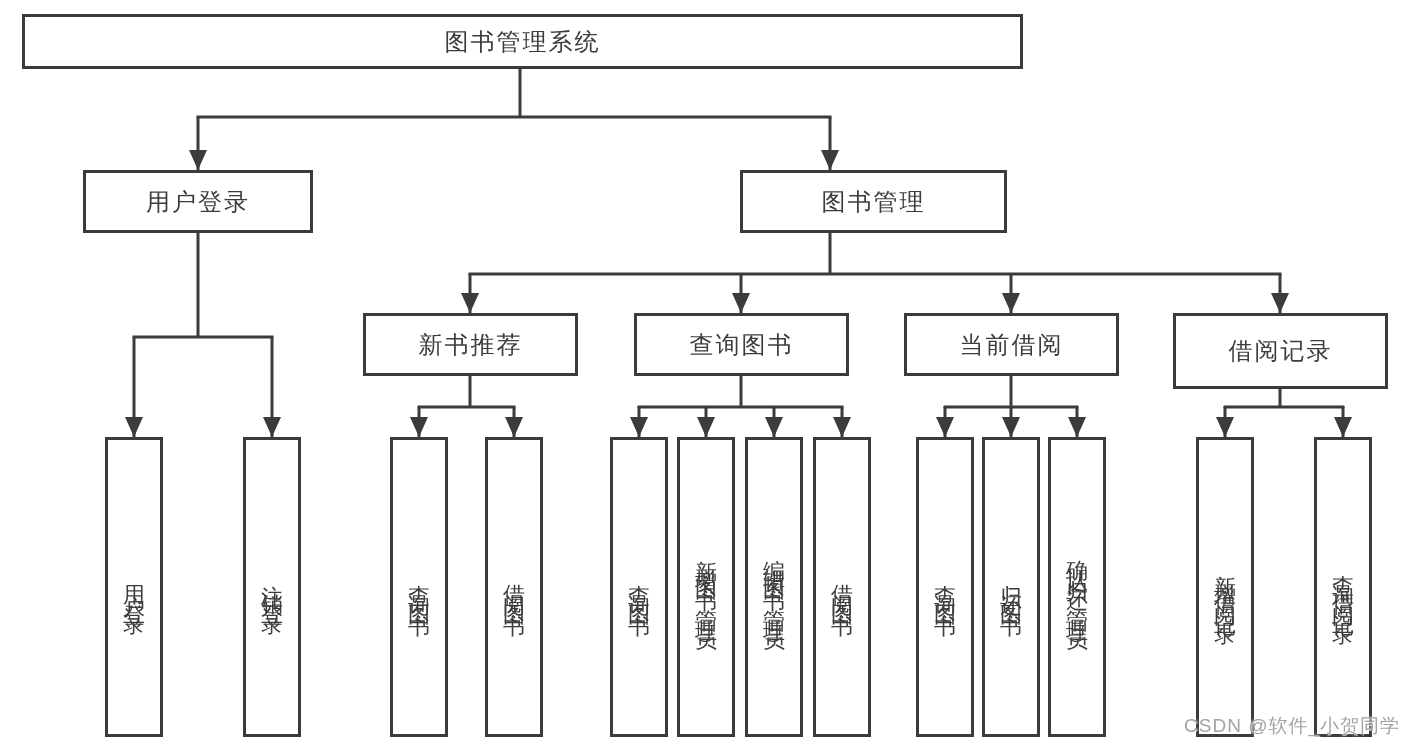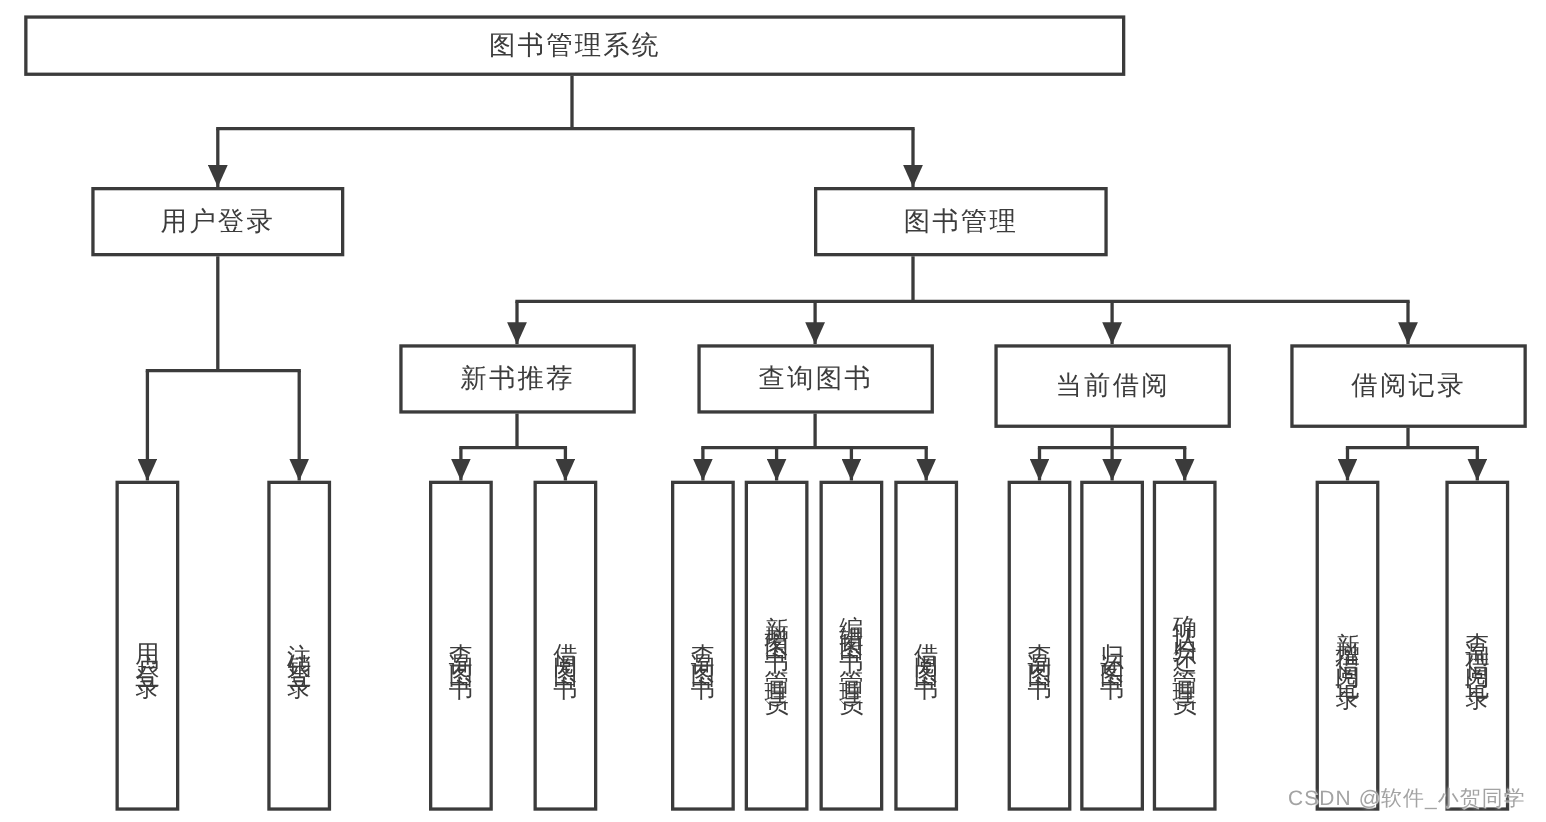--- a/index.html
+++ b/index.html
@@ -44,21 +44,21 @@
     writing-mode: vertical-rl;
     text-orientation: mixed;
     font-size: 22px;
     letter-spacing: 10px;
     white-space: nowrap;
     line-height: 1;
   }
   .leaf { width: 58px; top: 437px; height: 300px; }
   .watermark {
     position: absolute;
-    right: 18px;
+    right: 5px;
     top: 713px;
     font-size: 19px;
     color: var(--watermark);
     letter-spacing: 1px;
     white-space: nowrap;
     z-index: 5;
     text-shadow: 0 0 3px rgba(255,255,255,0.95), 1px 1px 0 rgba(255,255,255,0.6);
   }
 </style>
 </head>
@@ -118,21 +118,21 @@
   <div class="node" style="left:712px; top:170px; width:267px; height:63px;margin-left:28px;">
     <span class="h-label">图书管理</span>
   </div>
 
   <div class="node" style="left:363px; top:313px; width:215px; height:63px;">
     <span class="h-label">新书推荐</span>
   </div>
   <div class="node" style="left:634px; top:313px; width:215px; height:63px;">
     <span class="h-label">查询图书</span>
   </div>
-  <div class="node" style="left:904px; top:313px; width:215px; height:76px;justify-content:center;">
+  <div class="node" style="left:904px; top:313px; width:215px; height:63px;justify-content:center;">
     <span class="h-label">当前借阅</span>
   </div>
   <div class="node" style="left:1173px; top:313px; width:215px; height:76px;">
     <span class="h-label">借阅记录</span>
   </div>
 
   <div class="node leaf" style="left:105px;">
     <span class="v-label">用户登录</span>
   </div>
   <div class="node leaf" style="left:243px;">

